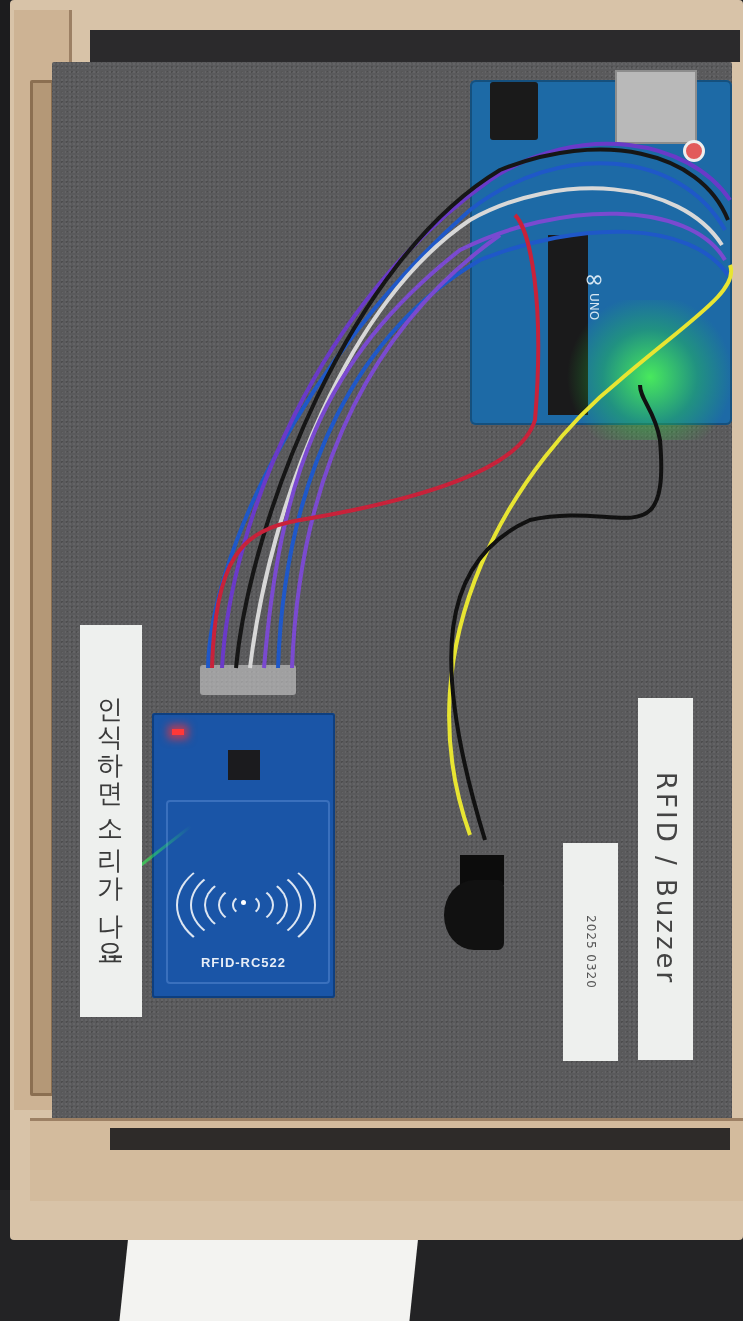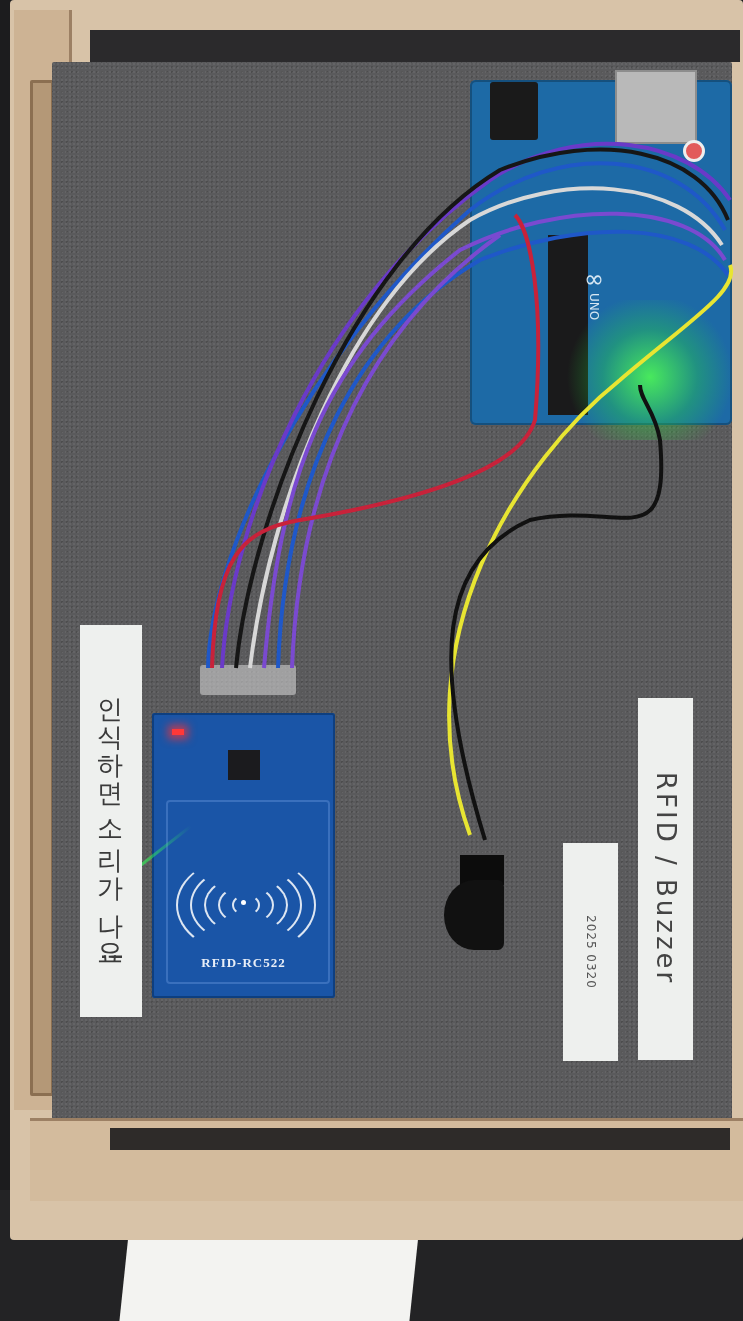--- a/index.html
+++ b/index.html
@@ -20,21 +20,21 @@
   #usb{left:615px;top:70px;width:78px;height:70px;background:#b9b9b9;border:2px solid #8d8d8d;}
   #dcjack{left:490px;top:82px;width:48px;height:58px;background:#1a1a1a;border-radius:3px;}
   #chip{left:548px;top:235px;width:40px;height:180px;background:#1a1a1b;}
   #logo{left:565px;top:265px;width:58px;height:92px;color:#d7e7f3;font-size:24px;line-height:28px;text-align:center;}
   #glow{left:560px;top:300px;width:180px;height:140px;background:radial-gradient(circle at 50% 55%,rgba(80,255,80,.85),rgba(40,220,60,.35) 40%,transparent 70%);}
   #reset{left:683px;top:140px;width:16px;height:16px;background:#e25b5b;border-radius:50%;border:3px solid #eee;}
   #rfid{left:152px;top:713px;width:183px;height:285px;background:#1a55a7;border-radius:3px;box-shadow:inset 0 0 0 2px #0e3f80;}
   #rfid-antenna{left:166px;top:800px;width:160px;height:180px;border:2px solid #3a70bd;border-radius:4px;}
   #rfid-chip{left:228px;top:750px;width:32px;height:30px;background:#1b1b1e;}
   #rfid-led{left:172px;top:729px;width:12px;height:6px;background:#ff3838;box-shadow:0 0 8px 4px rgba(255,50,50,.7);}
-  #rfid-label{left:152px;top:955px;width:183px;text-align:center;color:#e8eef7;font-size:13px;font-weight:bold;letter-spacing:1px;font-family:Liberation Serif, serif;}
+  #rfid-label{left:152px;top:955px;width:183px;text-align:center;color:#e8eef7;font-size:13px;font-weight:bold;letter-spacing:1px;font-family:Liberation Sans, sans-serif;}
   .wave{position:absolute;border:2px solid #dde6f2;border-radius:50%;border-top-color:transparent;border-bottom-color:transparent;}
   #pins{left:200px;top:660px;width:96px;height:52px;}
   #buzzer-body{left:444px;top:880px;width:60px;height:70px;background:#111;border-radius:50% 10% 10% 50%;}
   #buzzer-top{left:460px;top:855px;width:44px;height:30px;background:#0c0c0c;}
   .label{position:absolute;background:#eef0ee;color:#333;display:flex;align-items:center;justify-content:center;}
   .vtext{writing-mode:vertical-rl;white-space:nowrap;}
   #label-korean{left:80px;top:625px;width:62px;height:392px;}
   #label-korean span{font-size:26px;letter-spacing:2px;color:#3a3a3a;}
   #label-title{left:638px;top:698px;width:55px;height:362px;}
   #label-title span{font-size:26px;letter-spacing:3px;color:#444;}

